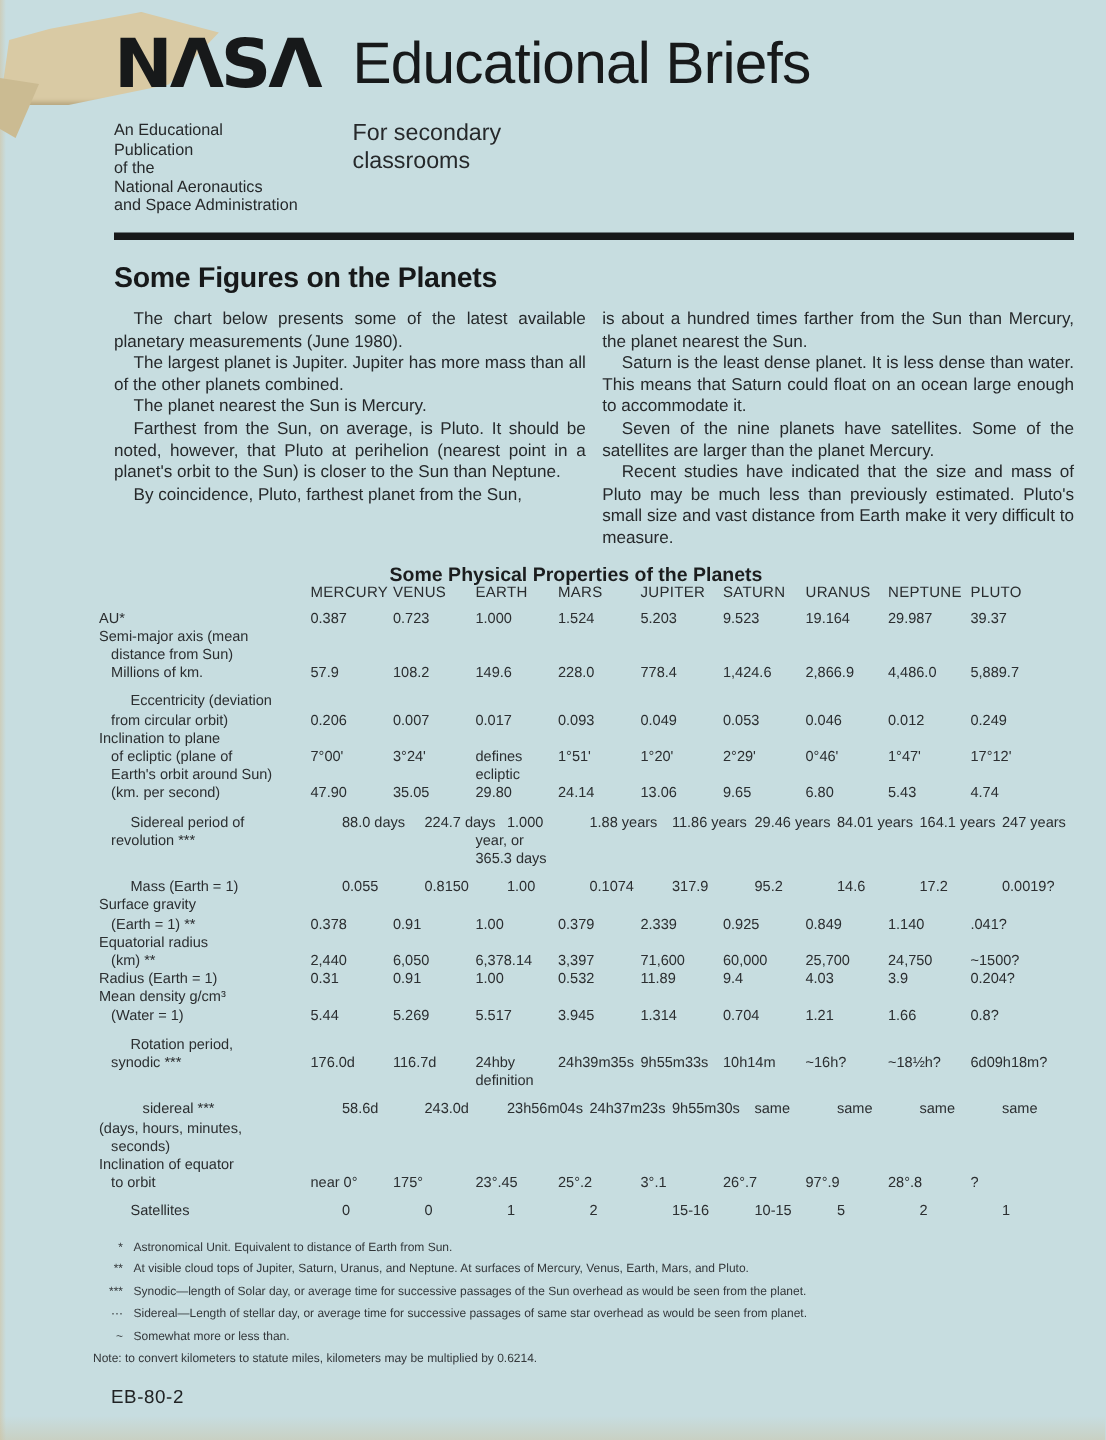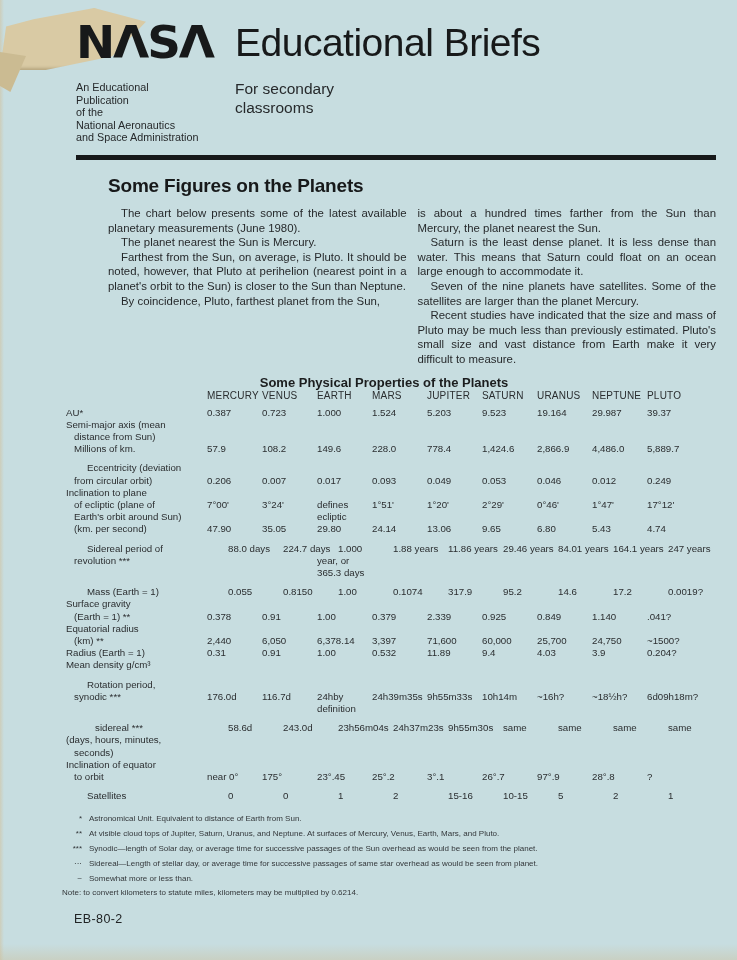--- a/index.html
+++ b/index.html
@@ -26,21 +26,21 @@
   .masthead{display:flex;padding:20px 32px 0 76px;}
   .mh-left{width:159px;flex:none;}
   .logo{font-family:"DejaVu Sans",sans-serif;font-weight:bold;font-size:45px;
     line-height:46px;letter-spacing:-2px;color:#17191a;transform:scaleX(1.04);transform-origin:left;}
   .publisher{margin-top:15px;font-size:10.8px;line-height:12.6px;color:#26292b;}
   .mh-right{padding-top:2px;}
   .masthead-title{font-size:39px;line-height:42px;letter-spacing:-.5px;color:#17191a;}
   .audience{margin-top:15px;font-size:15.5px;line-height:19px;width:140px;}
   .rule{height:5px;background:#17191a;margin:11px 21px 0 76px;}
   
-  .article{margin:15px 21px 0 108px;}
+  .article{margin:15px 21px 0 76px;}
   .article h1{margin:0 0 9px 0;font-size:19px;letter-spacing:-.2px;color:#17191a;}
   .cols{display:flex;gap:11px;}
   .col{width:50%;}
   .para{margin:0;font-size:11.4px;line-height:14.6px;text-align:justify;text-indent:13px;}
   .para.noindent{text-indent:0;}
   
   .table-section{margin:8px 0 0 66px;width:648px;}
   .t-title{width:636px;text-align:center;font-weight:bold;font-size:13px;color:#1b1d1e;margin-bottom:0;}
   .t-head,.trow{display:grid;grid-template-columns:141px repeat(9,55px);}
   .t-head{font-size:10px;letter-spacing:.2px;margin-bottom:6px;color:#2a2d2f;}
@@ -82,20 +82,21 @@
   </div>
 </div>
 
 <div class="rule"></div>
 
 <div class="article">
   <h1>Some Figures on the Planets</h1>
   <div class="cols">
     <div class="col">
         <p class="para">The chart below presents some of the latest available planetary measurements (June 1980).</p>
+        <p class="para">The largest planet is Jupiter. Jupiter has more mass than all of the other planets combined.</p>
         <p class="para">The planet nearest the Sun is Mercury.</p>
         <p class="para">Farthest from the Sun, on average, is Pluto. It should be noted, however, that Pluto at perihelion (nearest point in a planet's orbit to the Sun) is closer to the Sun than Neptune.</p>
         <p class="para">By coincidence, Pluto, farthest planet from the Sun,</p>
       </div>
     <div class="col">
         <p class="para noindent">is about a hundred times farther from the Sun than Mercury, the planet nearest the Sun.</p>
         <p class="para">Saturn is the least dense planet. It is less dense than water. This means that Saturn could float on an ocean large enough to accommodate it.</p>
         <p class="para">Seven of the nine planets have satellites. Some of the satellites are larger than the planet Mercury.</p>
         <p class="para">Recent studies have indicated that the size and mass of Pluto may be much less than previously estimated. Pluto's small size and vast distance from Earth make it very difficult to measure.</p>
       </div>
@@ -350,20 +351,32 @@
         <div class="tcell"></div>
         <div class="tcell"></div>
         <div class="tcell"></div>
         <div class="tcell"></div>
         <div class="tcell"></div>
         <div class="tcell"></div>
         <div class="tcell"></div>
         <div class="tcell"></div>
         <div class="tcell"></div>
       </div>
+      <div class="trow">
+        <div class="tlabel">   (Water = 1)</div>
+        <div class="tcell">5.44</div>
+        <div class="tcell">5.269</div>
+        <div class="tcell">5.517</div>
+        <div class="tcell">3.945</div>
+        <div class="tcell">1.314</div>
+        <div class="tcell">0.704</div>
+        <div class="tcell">1.21</div>
+        <div class="tcell">1.66</div>
+        <div class="tcell">0.8?</div>
+      </div>
       <div class="trow gap">
         <div class="tlabel">Rotation period,</div>
         <div class="tcell"></div>
         <div class="tcell"></div>
         <div class="tcell"></div>
         <div class="tcell"></div>
         <div class="tcell"></div>
         <div class="tcell"></div>
         <div class="tcell"></div>
         <div class="tcell"></div>

